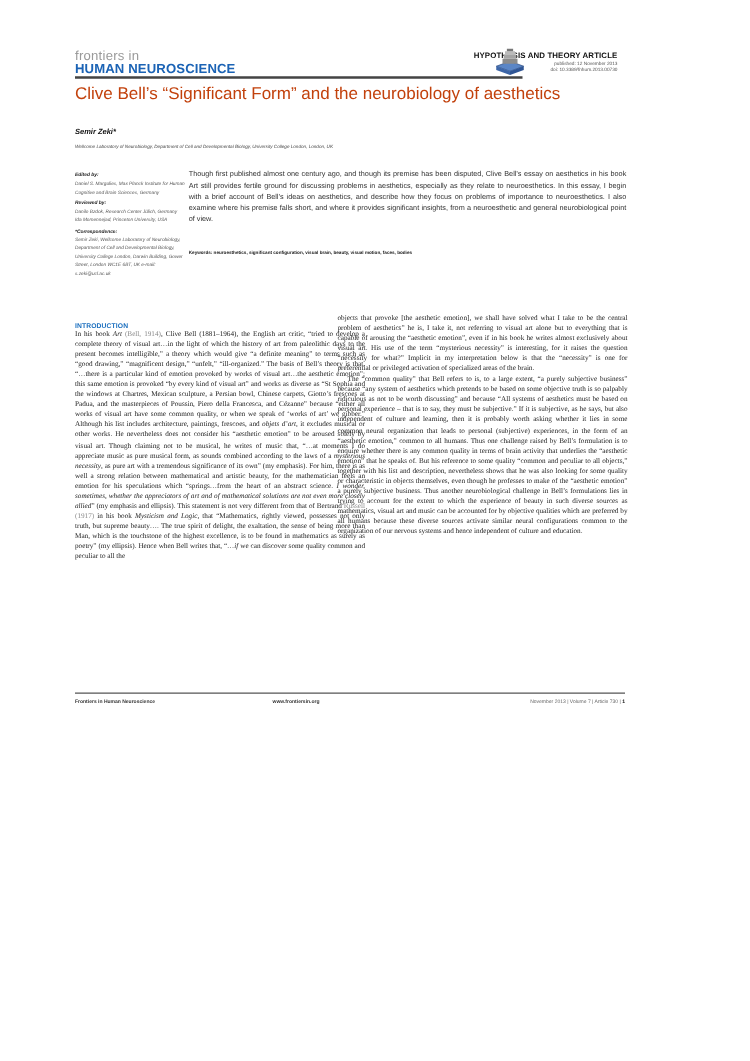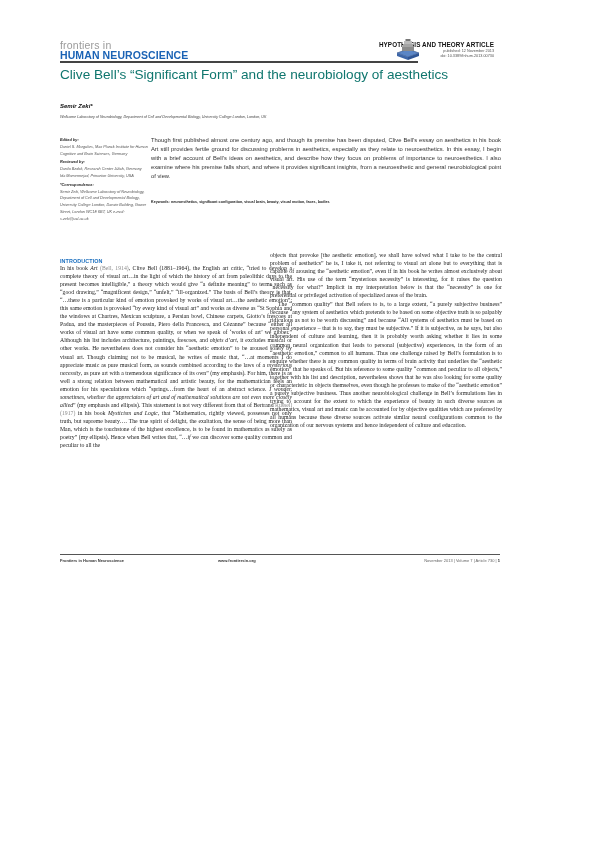--- a/index.html
+++ b/index.html
@@ -10,21 +10,21 @@
   .journal-logo { position:absolute; left:60px; top:40px; }
   .journal-logo .frontiers { font-family:"Liberation Sans", sans-serif; font-size:10.5px; color:#9a9a9a; letter-spacing:0.2px; line-height:10px; }
   .journal-logo .hn { font-family:"Liberation Sans", sans-serif; font-weight:bold; font-size:10.5px; color:#1b63b5; line-height:11px; letter-spacing:0.1px;text-align:center; }
   .header-right { position:absolute; right:106px; top:41px; text-align:right; font-family:"Liberation Sans", sans-serif; }
   .header-right .type { font-size:6.3px; font-weight:bold; color:#111; letter-spacing:0.1px; line-height:8px; }
   .header-right .meta { font-size:3.8px; color:#555; line-height:5px; }
   .header-icon { position:absolute; left:395px; top:38px; width:26px; height:24px; }
   .header-rule { position:absolute; left:60px; top:61px; width:358px; height:2px; background:#444; }
 
   
-  .title { position:absolute; left:60px; top:67px; width:440px; font-family:"Liberation Sans", sans-serif; font-size:13.6px; line-height:16px; color:#0f766e; }
+  .title { position:absolute; left:60px; top:67px; width:440px; font-family:"Liberation Sans", sans-serif; font-size:13.6px; line-height:16px; color:#c2410c; }
   .author { position:absolute; left:60px; top:103px; font-family:"Liberation Sans", sans-serif; font-size:6px; font-weight:bold; font-style:italic; color:#111; }
   .affiliation { position:absolute; left:60px; top:115px; width:440px; font-family:"Liberation Sans", sans-serif; font-size:3.7px; font-style:italic; color:#444; white-space:nowrap; }
 
   
   .sidebar { position:absolute; left:60px; top:137px; width:88px; font-family:"Liberation Sans", sans-serif; font-size:3.8px; font-style:italic; color:#555; line-height:6.8px; }
   .sidebar .sh { font-weight:bold; color:#222; font-size:3.9px; }
   .sidebar .block { margin-bottom:2px; }
 
   
   .abstract { position:absolute; left:151px; top:136px; width:350px; font-family:"Liberation Sans", sans-serif; font-size:5.8px; line-height:8.9px; color:#333; text-align:justify; }

